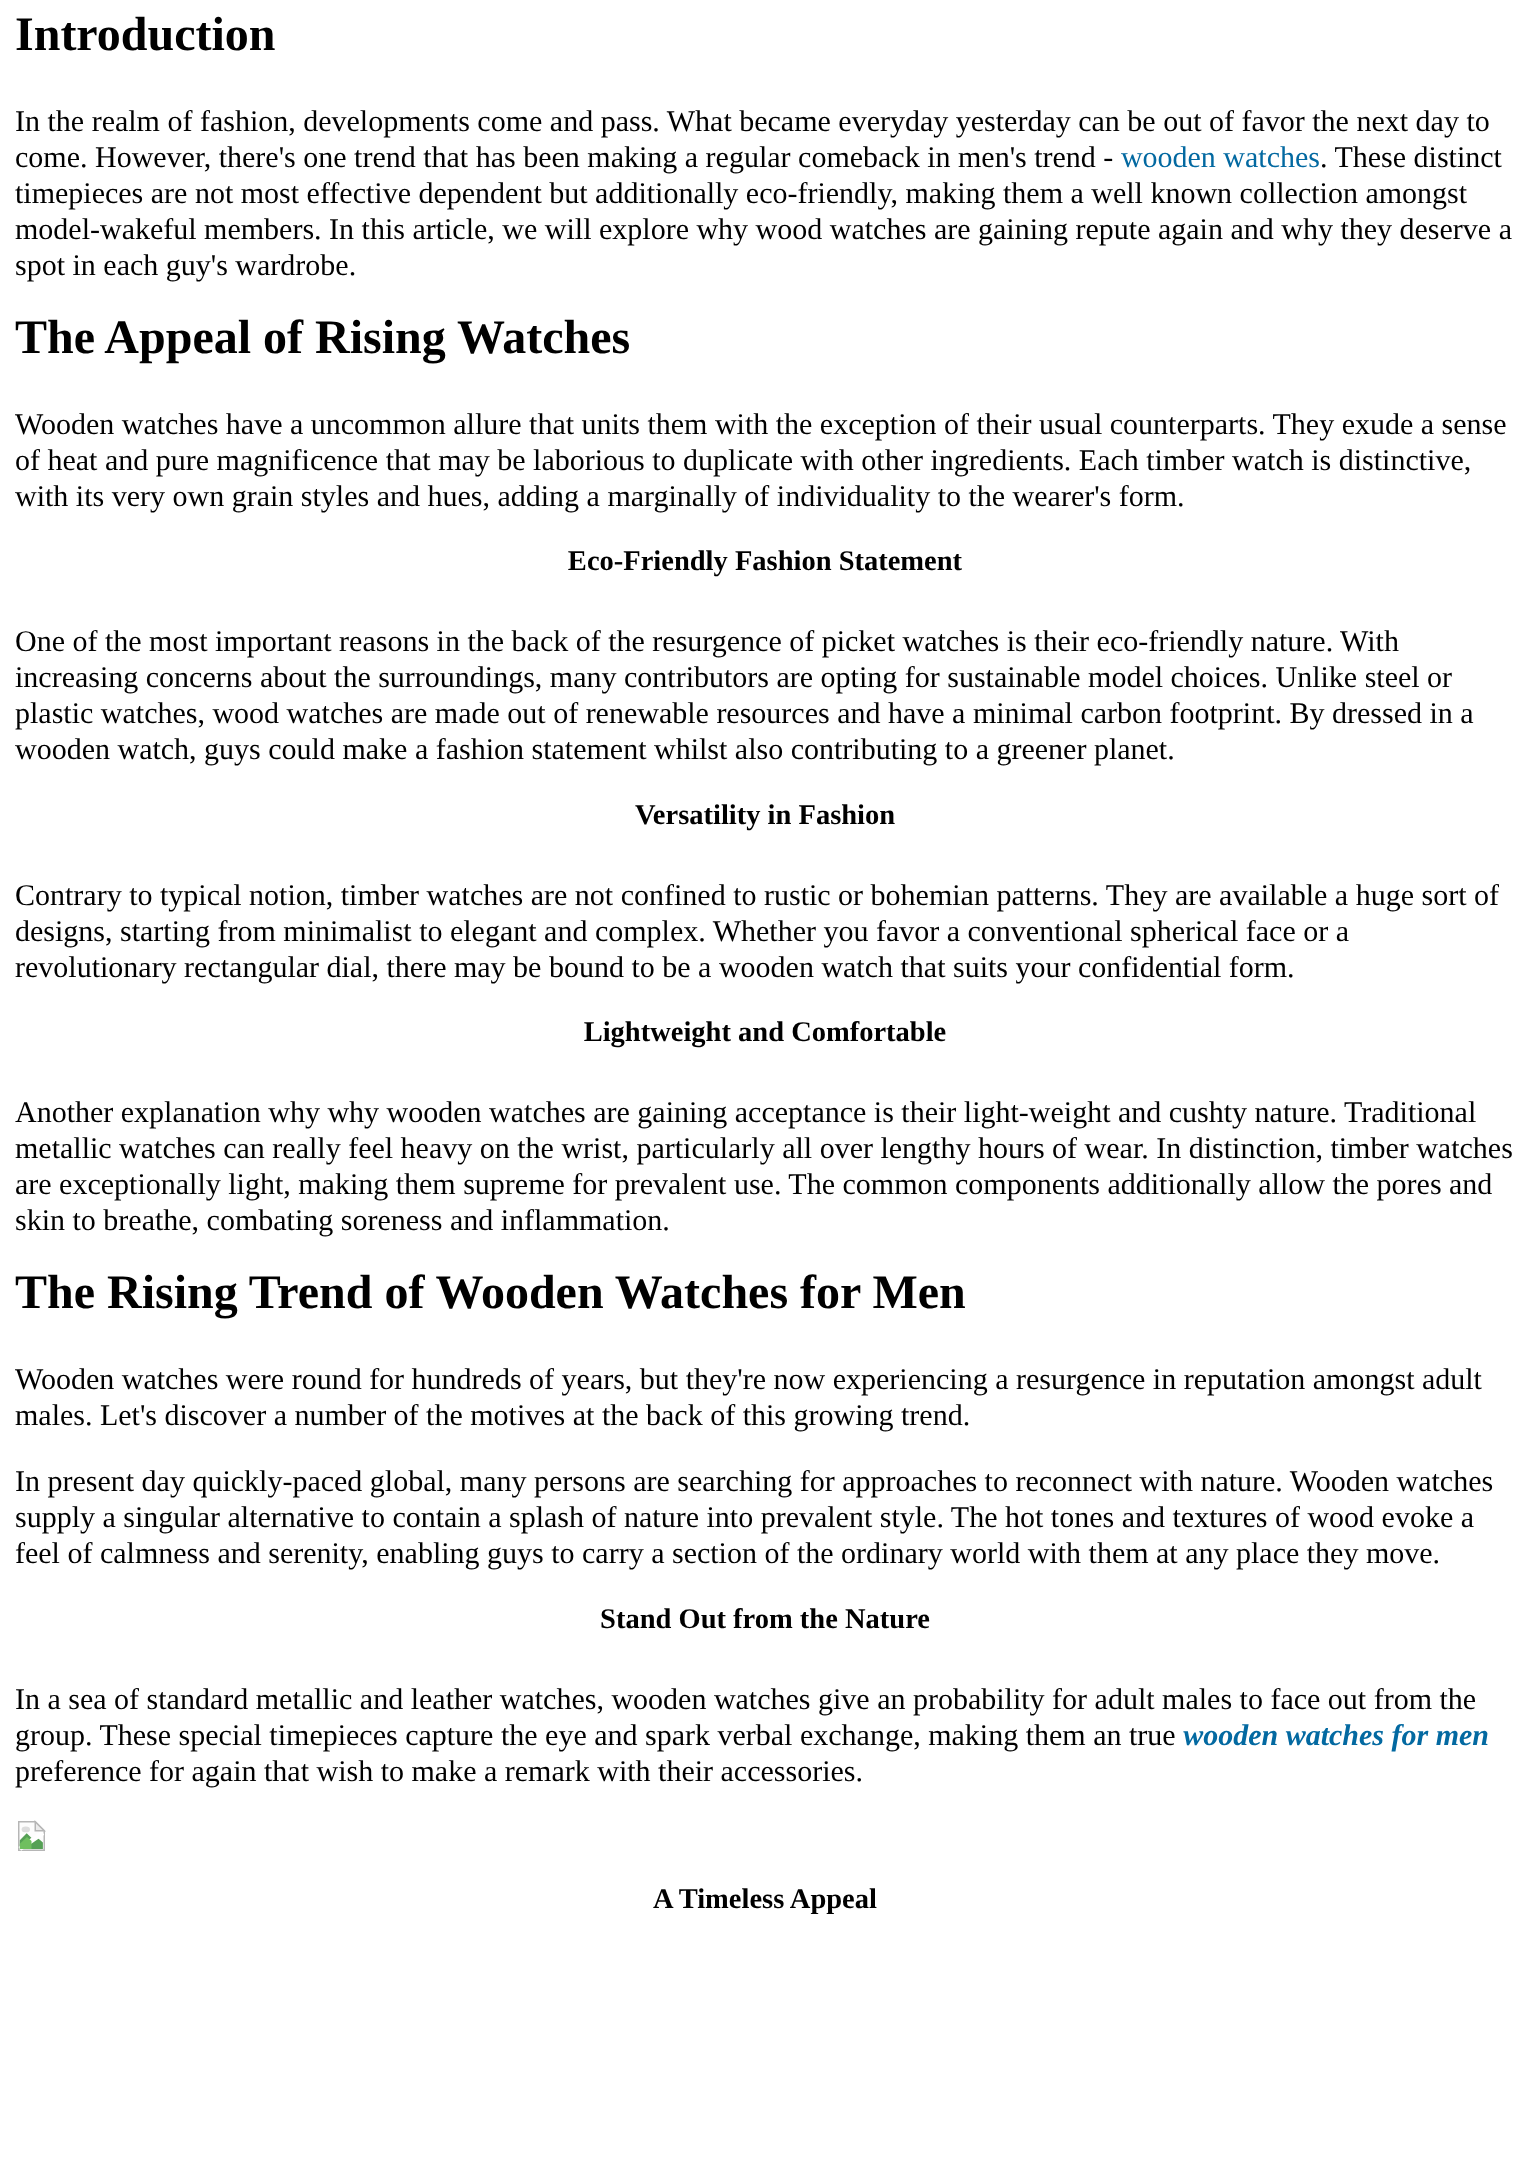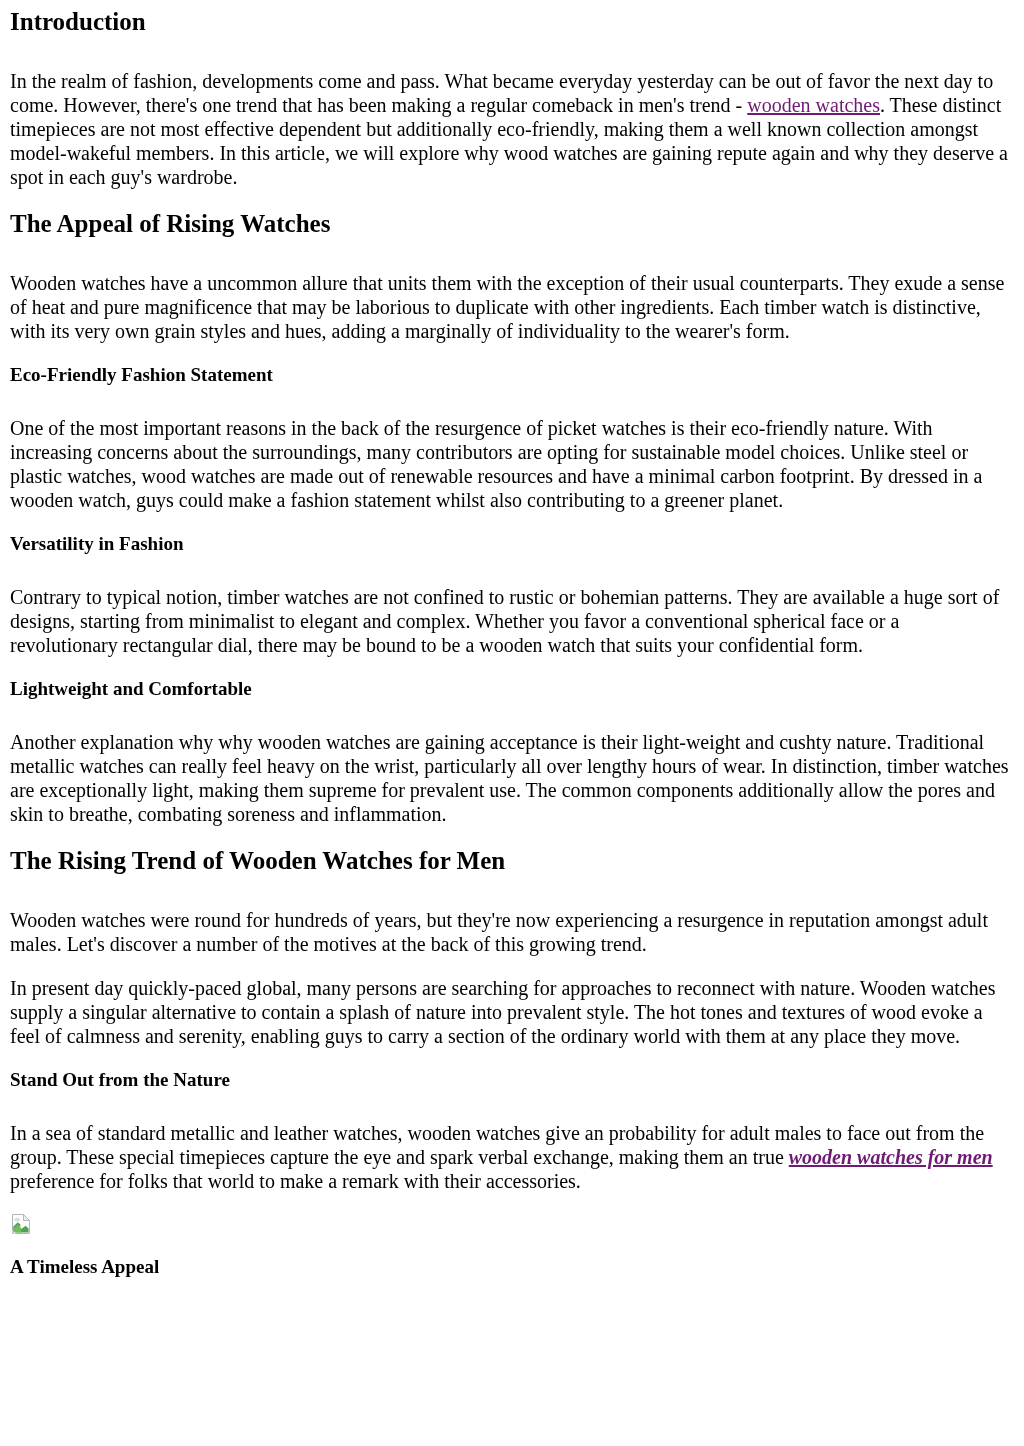--- a/index.html
+++ b/index.html
@@ -14,40 +14,40 @@
     overflow: hidden;
     color: #000000;
     font-family: "Liberation Serif", "DejaVu Serif", serif;
     font-size: 20px;
     line-height: 24px;
   }
   .article {
     padding: 0 14px 0 10px;
   }
   h1.h-main, h2.h-main {
-    font-size: 25px;
+    font-size: 32px;
     line-height: 30px;
     font-weight: bold;
     margin: 20px 0 32px 0;
   }
   h1.h-main.first {
     margin-top: 7px;
   }
   h3.h-sub {
     font-size: 19px;
     line-height: 23px;
     font-weight: bold;
     margin: 20px 0 30px 0;
+    text-align: center;
   }
   p.body-text {
     margin: 20px 0;
   }
   a.link {
-    color: #701a75;
-    text-decoration: underline;
+    color: #0369a1;
     cursor: pointer;
   }
   a.link.bold-italic {
     font-weight: bold;
     font-style: italic;
     margin-top: 29px;
   }
   p.image-line {
     margin: 20px 0;
     line-height: 0;
@@ -84,21 +84,21 @@
 
   <h2 class="h-main">The Rising Trend of Wooden Watches for Men</h2>
 
   <p class="body-text">Wooden watches were round for hundreds of years, but they're now experiencing a resurgence in reputation amongst adult males. Let's discover a number of the motives at the back of this growing trend.</p>
 
 
   <p class="body-text">In present day quickly-paced global, many persons are searching for approaches to reconnect with nature. Wooden watches supply a singular alternative to contain a splash of nature into prevalent style. The hot tones and textures of wood evoke a feel of calmness and serenity, enabling guys to carry a section of the ordinary world with them at any place they move.</p>
 
   <h3 class="h-sub">Stand Out from the Nature</h3>
 
-  <p class="body-text"><span>In a sea of standard metallic and leather watches, wooden watches give an probability for adult males to face out from the group. These special timepieces capture the eye and spark verbal exchange, making them an true </span><a class="link bold-italic">wooden watches for men</a><span> preference for folks that world to make a remark with their accessories.</span></p>
+  <p class="body-text"><span>In a sea of standard metallic and leather watches, wooden watches give an probability for adult males to face out from the group. These special timepieces capture the eye and spark verbal exchange, making them an true </span><a class="link bold-italic">wooden watches for men</a><span> preference for again that wish to make a remark with their accessories.</span></p>
 
   <p class="image-line">
     <svg class="broken-img" width="22" height="22" viewBox="0 0 22 22" xmlns="http://www.w3.org/2000/svg">
       <path d="M2.5 1.5 H13.5 L19.5 7.5 V20.5 H2.5 Z" fill="#fdfdfd" stroke="#b6b6b6" stroke-width="1"></path>
       <ellipse cx="7.2" cy="6.6" rx="2.8" ry="1.9" fill="#dddddd"></ellipse>
       <path d="M3.2 13.8 L7.8 9.2 L11.4 12.6 L13.4 10.8 L18.6 15.4 V19.6 H3.2 Z" fill="#55a055"></path>
       <path d="M3.2 19.6 L18.6 8.8" stroke="#ffffff" stroke-width="3.2" fill="none"></path>
       <path d="M3.2 16.2 L8.0 11.6 L11.0 14.4 V19.6 H3.2 Z" fill="#6fbf5f"></path>
       <path d="M13.5 1.5 V7.5 H19.5 Z" fill="#ececec" stroke="#b6b6b6" stroke-width="1"></path>
     </svg>

